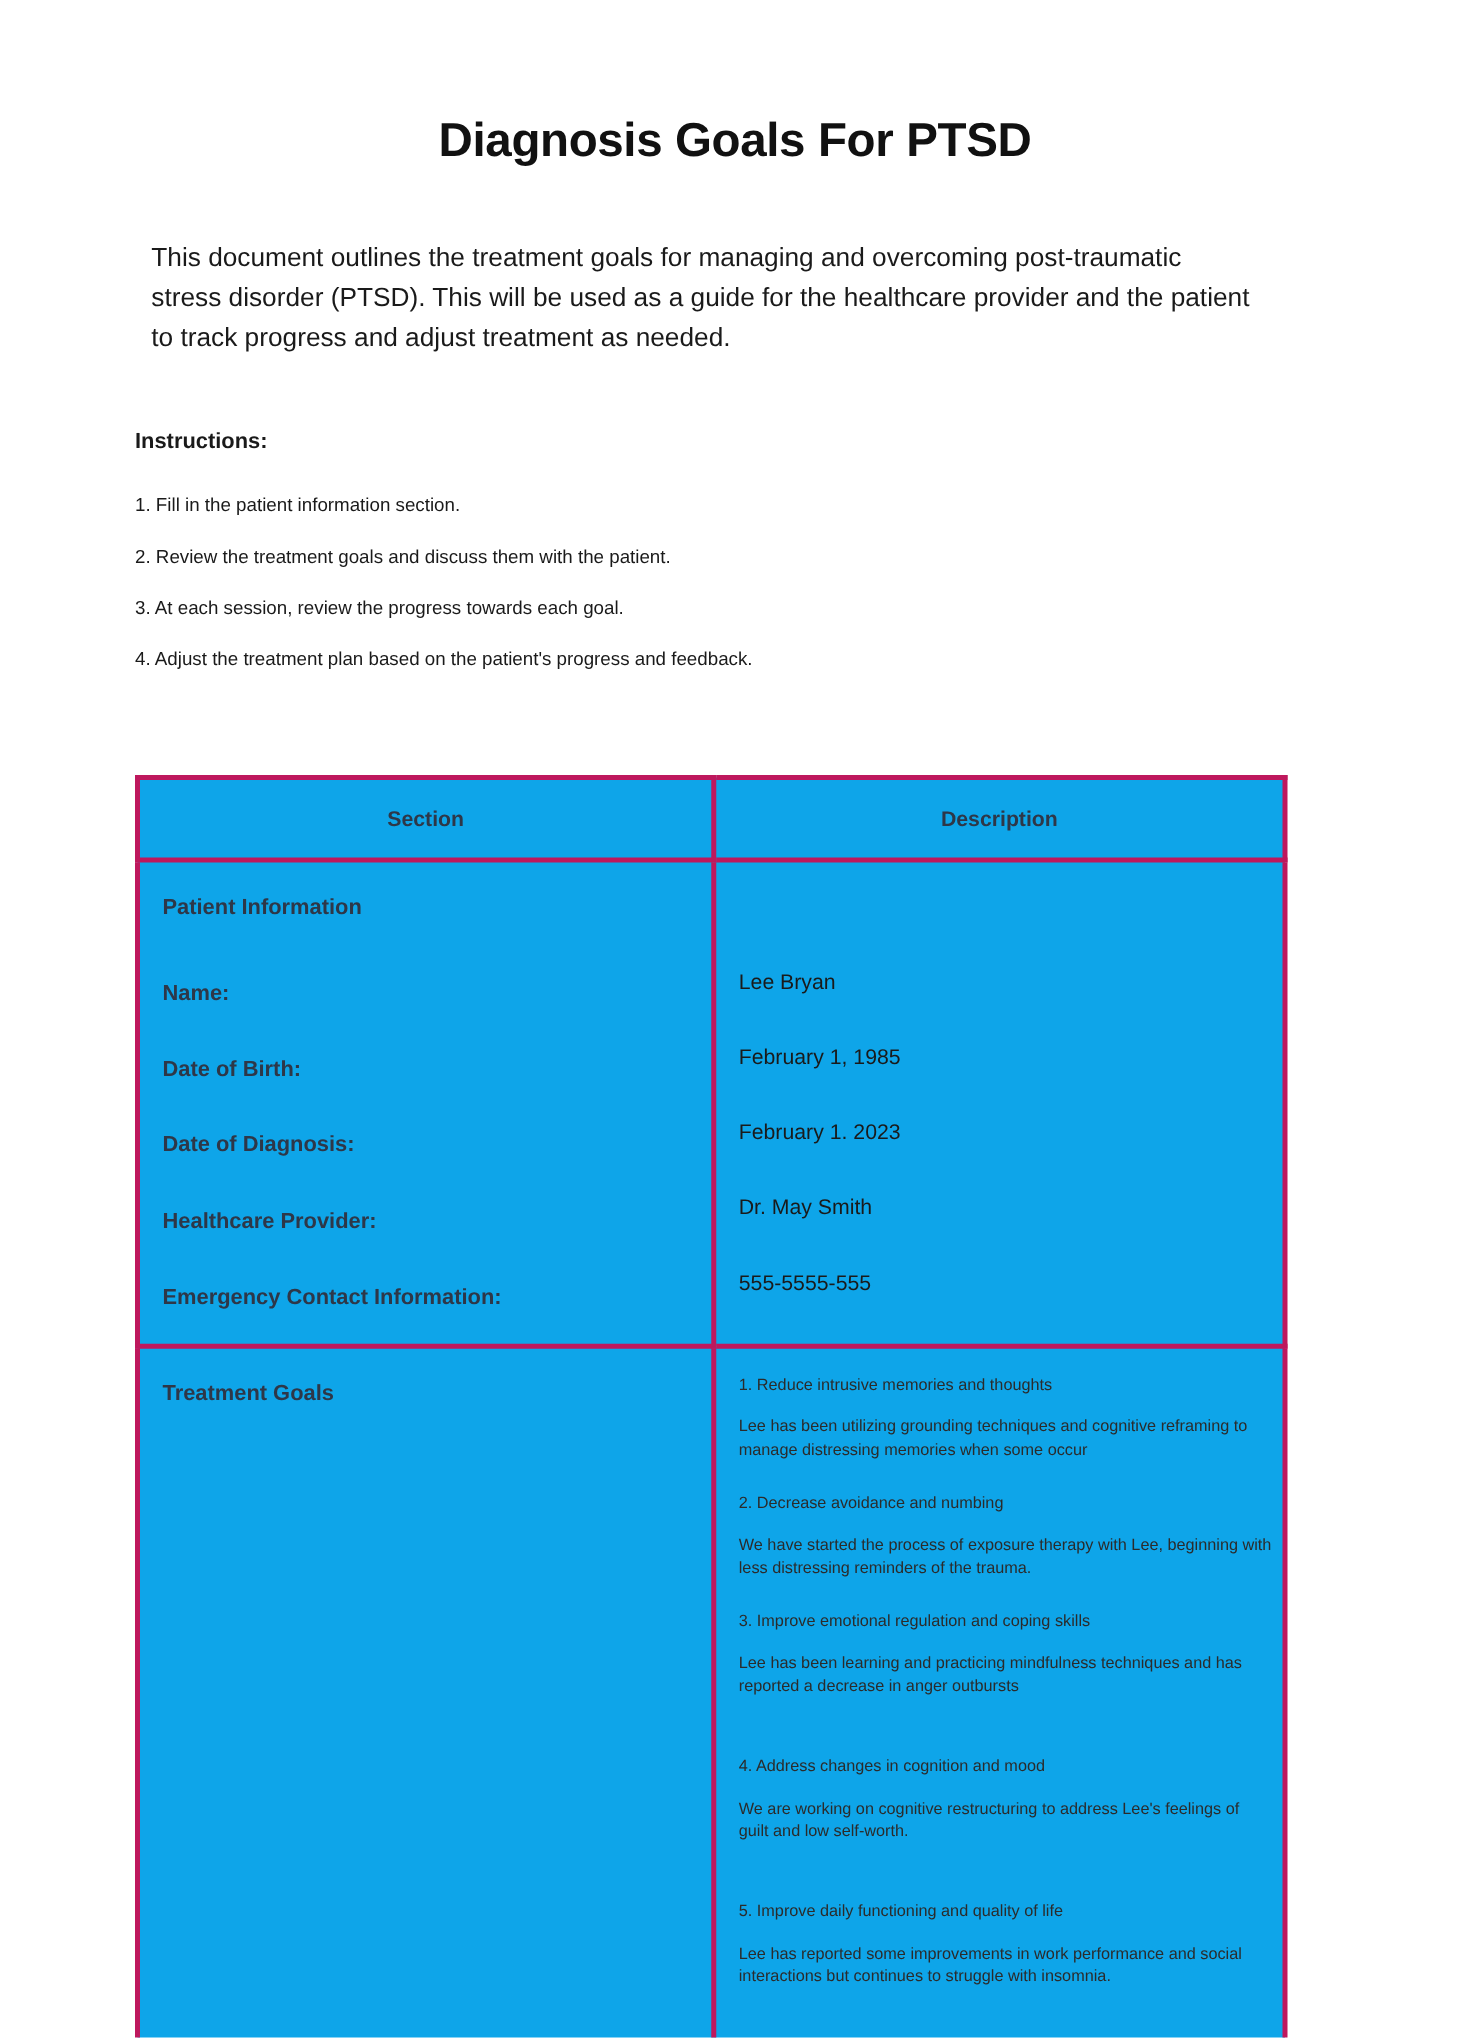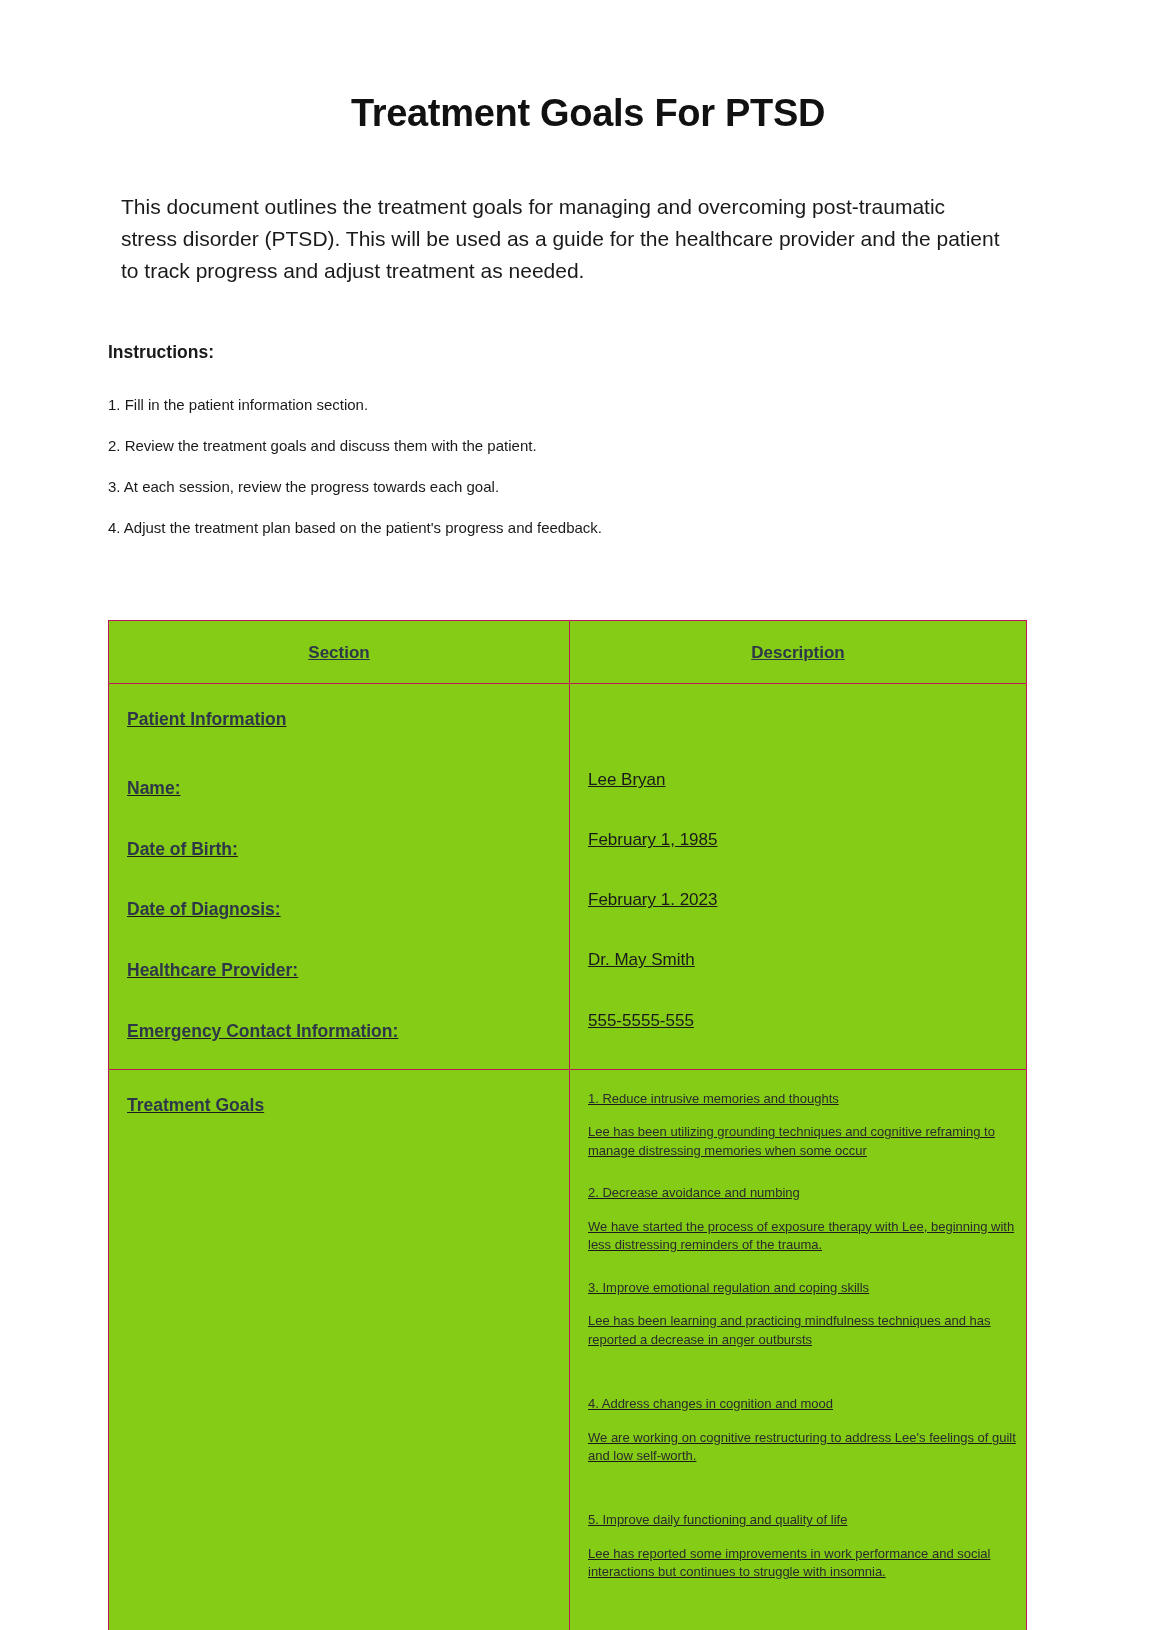--- a/index.html
+++ b/index.html
@@ -70,24 +70,23 @@
 
   
   .doc-table {
     width: 918px;
     border-collapse: collapse;
     margin-top: 62px;
     table-layout: fixed;
     border: 1px solid #e6e6e6;
   }
   .doc-table th, .doc-table td {
-    border: 1px solid #be185d;
+    border: 4px solid #be185d;
     vertical-align: top;
-    background: #84cc16;
-    text-decoration: underline;
+    background: #0ea5e9;
   }
   .col-section { width: 461px; }
   .col-description { width: 457px; }
 
   .doc-table th {
     text-align: center;
     font-size: 17px;
     font-weight: bold;
     color: #2e3748;
     padding: 22px 10px 20px 10px;
@@ -149,21 +148,21 @@
   .goal-title.extra-gap { padding-top: 46px; }
 
   .goals-row-section { padding-top: 24px; }
   .goals-cell { padding: 20px 8px 120px 18px; }
 </style>
 </head>
 <body>
 
 <div class="page">
 
-  <h1 class="doc-title">Treatment Goals For PTSD</h1>
+  <h1 class="doc-title">Diagnosis Goals For PTSD</h1>
 
 
   <p class="body-paragraph">This document outlines the treatment goals for managing and overcoming post-traumatic stress disorder (PTSD). This will be used as a guide for the healthcare provider and the patient to track progress and adjust treatment as needed.</p>
 
   <h2 class="section-heading instructions-heading">Instructions:</h2>
 
   <ol class="instruction-list">
     <li class="instruction-item">1. Fill in the patient information section.</li>
     <li class="instruction-item">2. Review the treatment goals and discuss them with the patient.</li>
     <li class="instruction-item">3. At each session, review the progress towards each goal.</li>

